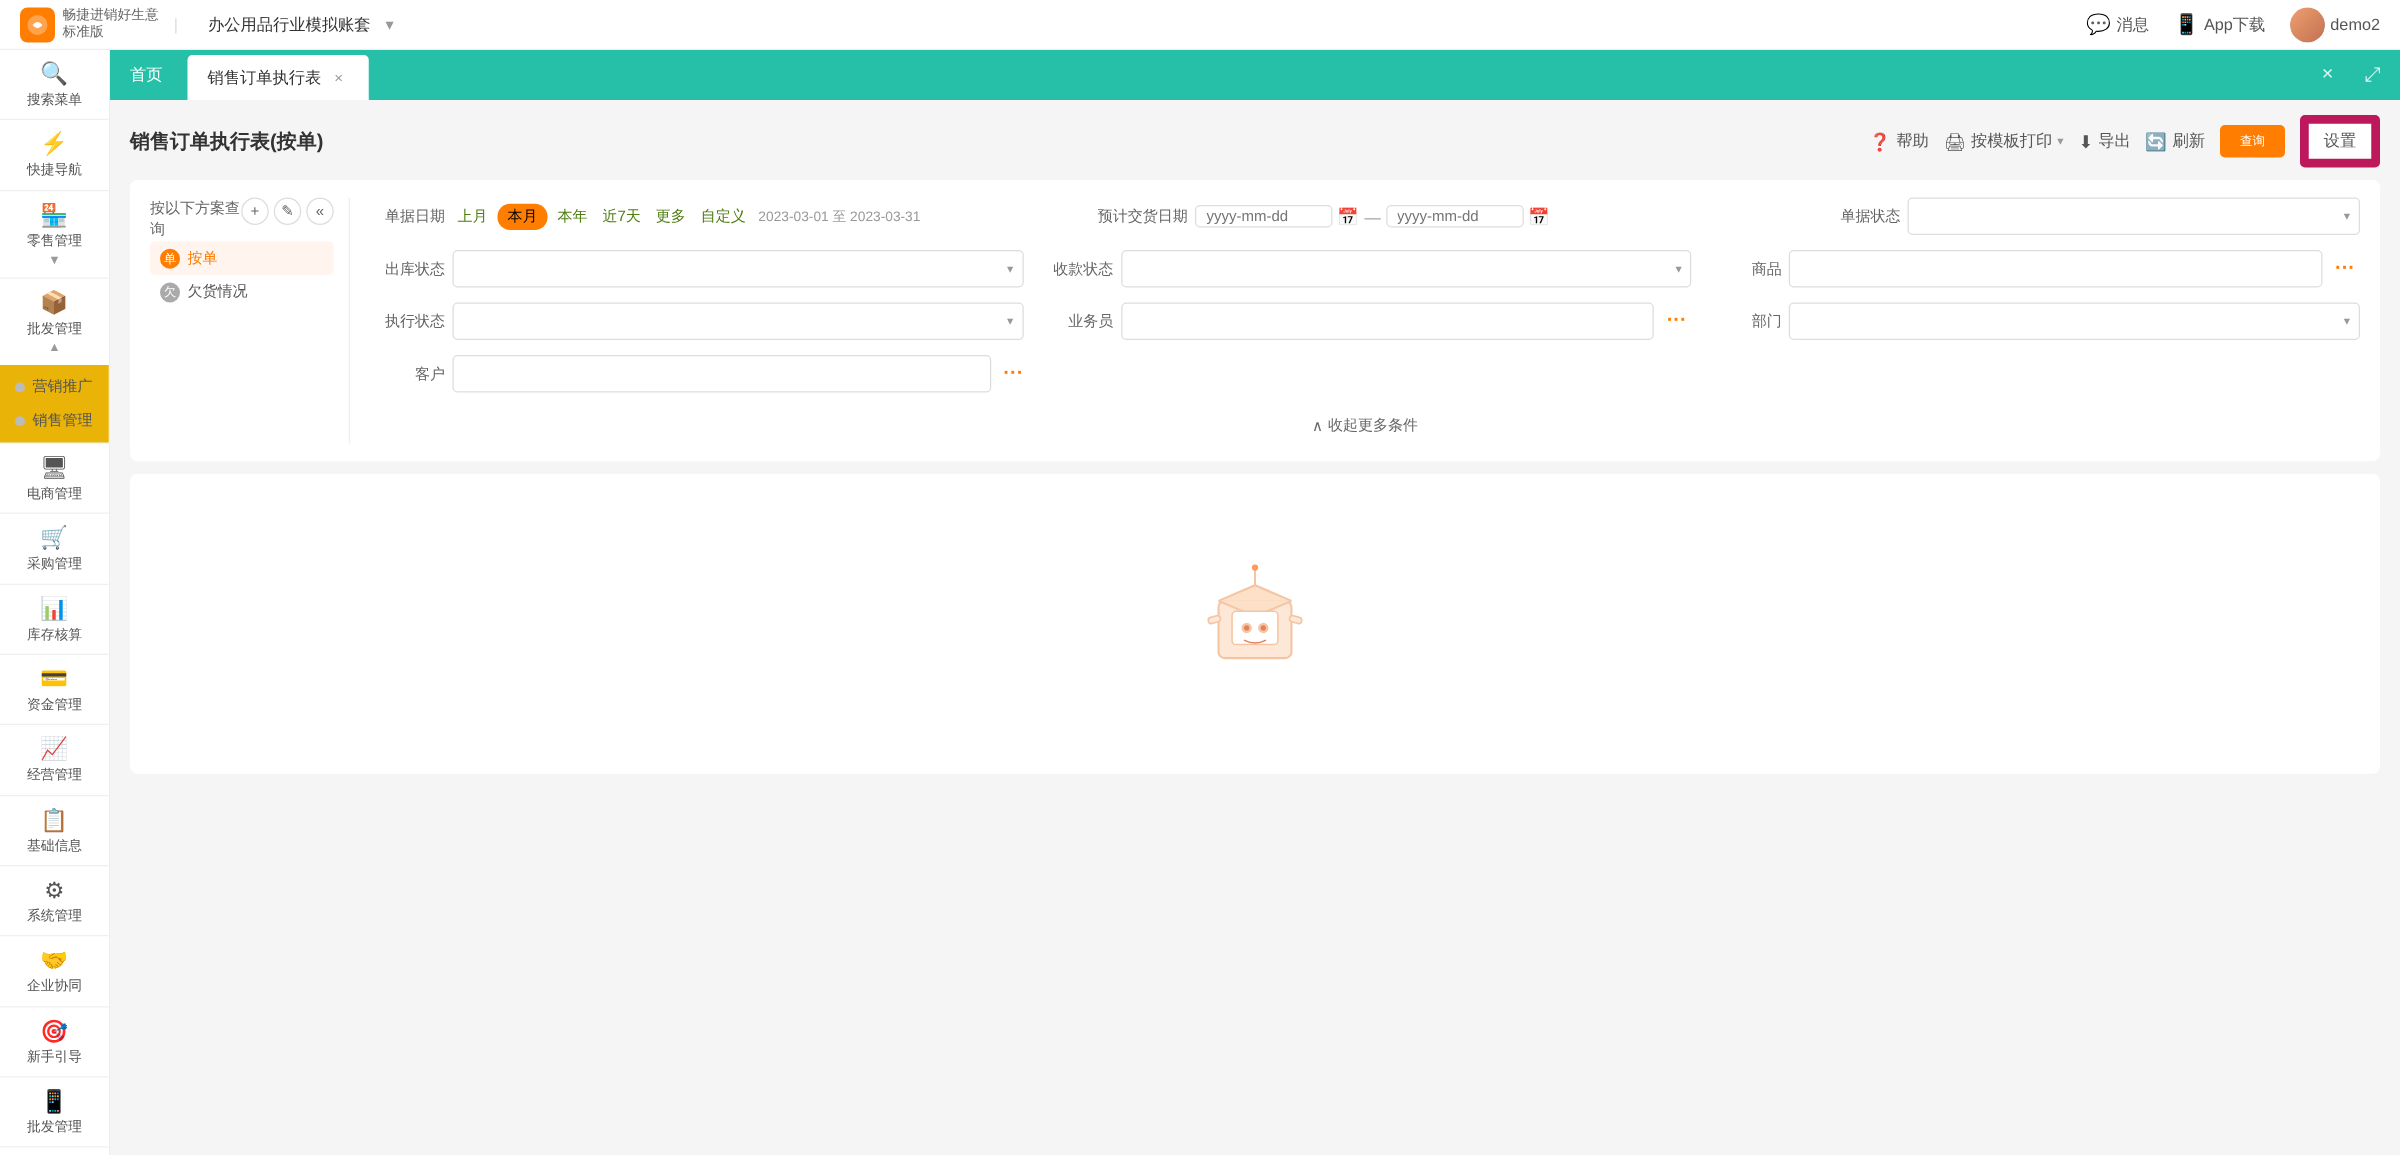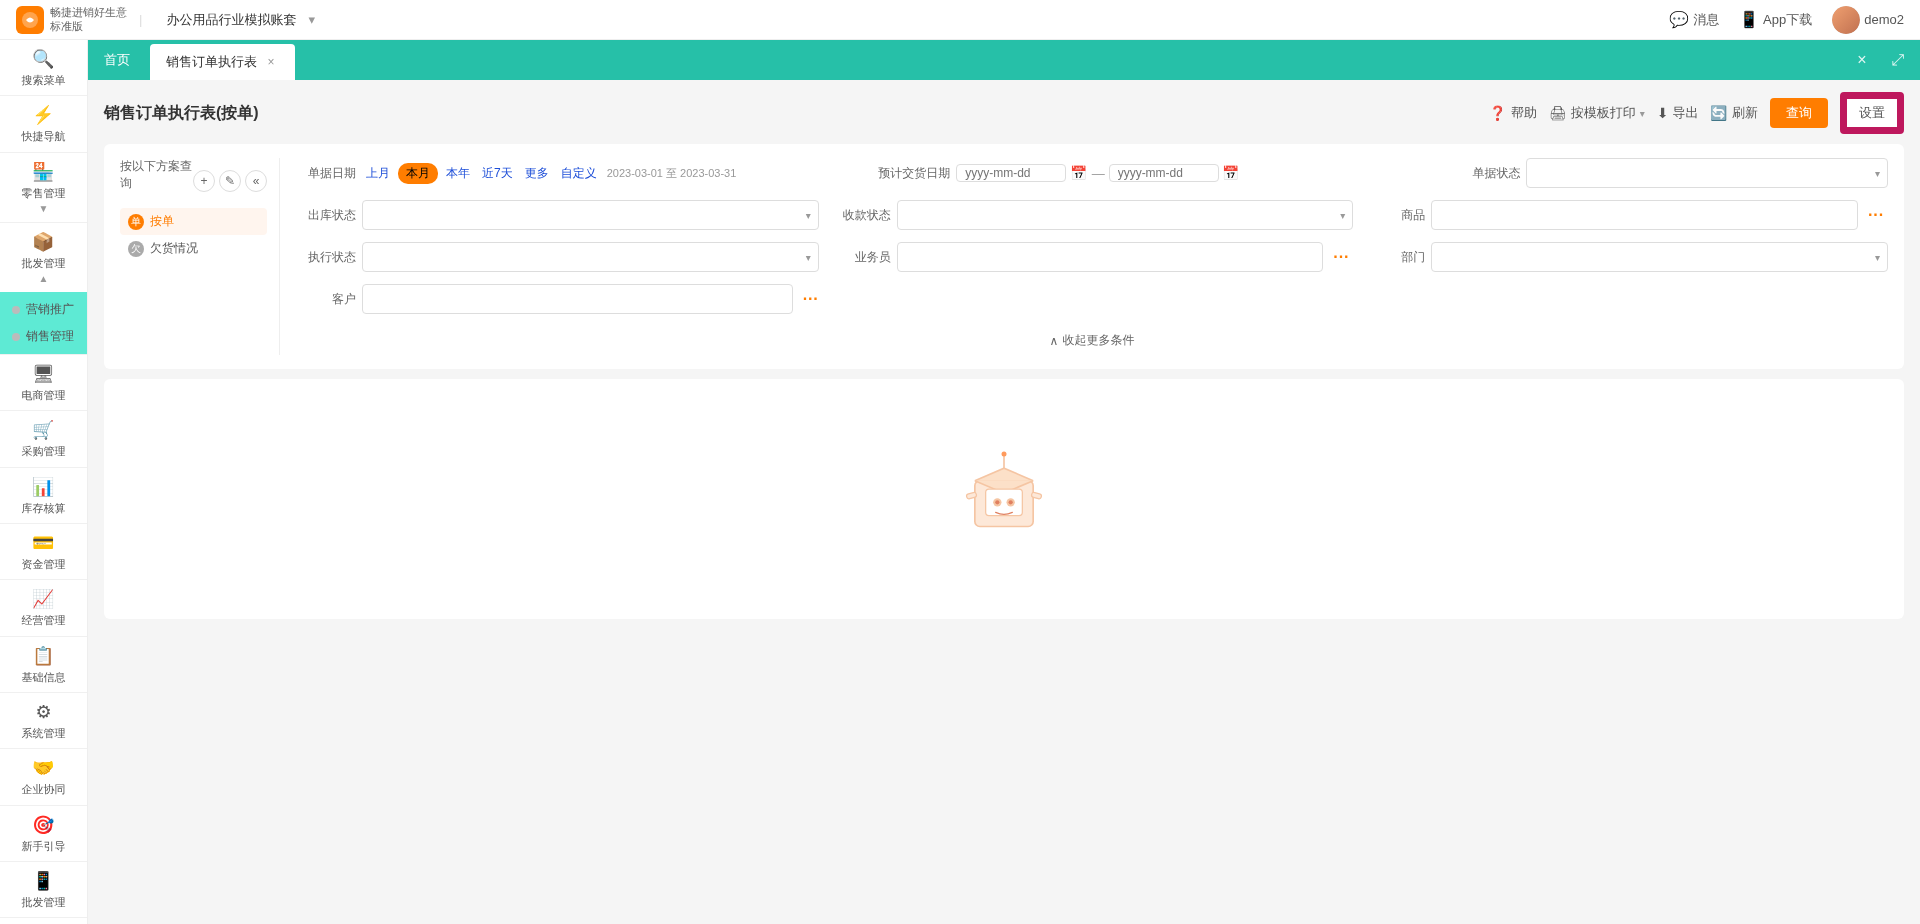--- a/index.html
+++ b/index.html
@@ -192,21 +192,21 @@
       font-size: 13px;
       color: #555;
     }
     .btn-primary {
       background: #ff7d00;
       color: #fff;
       border: none;
       border-radius: 4px;
       padding: 6px 16px;
       cursor: pointer;
-      font-size: 13px;
+      font-size: 10px;
     }
     .btn-default {
       background: #fff;
       color: #555;
       border: 7px solid #be185d;
       border-radius: 4px;
       padding: 5px 12px;
       cursor: pointer;
       font-size: 13px;
     }
@@ -224,23 +224,23 @@
     }
     .filter-left-panel {
       width: 160px;
       border-right: 1px solid #eee;
       padding-right: 12px;
       flex-shrink: 0;
     }
     .filter-left-title {
       font-size: 12px;
       color: #666;
-      margin-bottom: 16px;
-      display: flex;
-      align-items: flex-end;
+      margin-bottom: 1px;
+      display: flex;
+      align-items: flex-start;
       justify-content: space-between;
     }
     .filter-left-actions {
       display: flex;
       gap: 4px;
     }
     .filter-left-btn {
       width: 22px;
       height: 22px;
       border-radius: 50%;
@@ -340,21 +340,21 @@
       pointer-events: none;
       font-size: 10px;
     }
     .date-shortcuts {
       display: flex;
       gap: 4px;
       flex-shrink: 0;
     }
     .date-shortcut {
       font-size: 12px;
-      color: #1d4ed8;
+      color: #4d7c0f;
       cursor: pointer;
       padding: 2px 4px;
       border-radius: 3px;
     }
     .date-shortcut.active {
       background: #ff7d00;
       color: #000000;
       border-radius: 10px;
       padding: 2px 8px;
     }
@@ -453,21 +453,21 @@
       font-size: 12px;
       gap: 3px;
       text-decoration: none;
     }
     .lsl-icon { font-size: 18px; }
     .lsl-label { font-size: 11px; text-align: center; line-height: 1.3; }
     .lsl-arrow { font-size: 10px; color: #999; }
 
     
     .sub-panel {
-      background: #5eead4;
+      background: #eab308;
       padding: 4px 0;
     }
     .sub-panel-item {
       display: flex;
       align-items: center;
       gap: 6px;
       padding: 5px 12px;
       cursor: pointer;
       font-size: 12px;
       color: #555;

